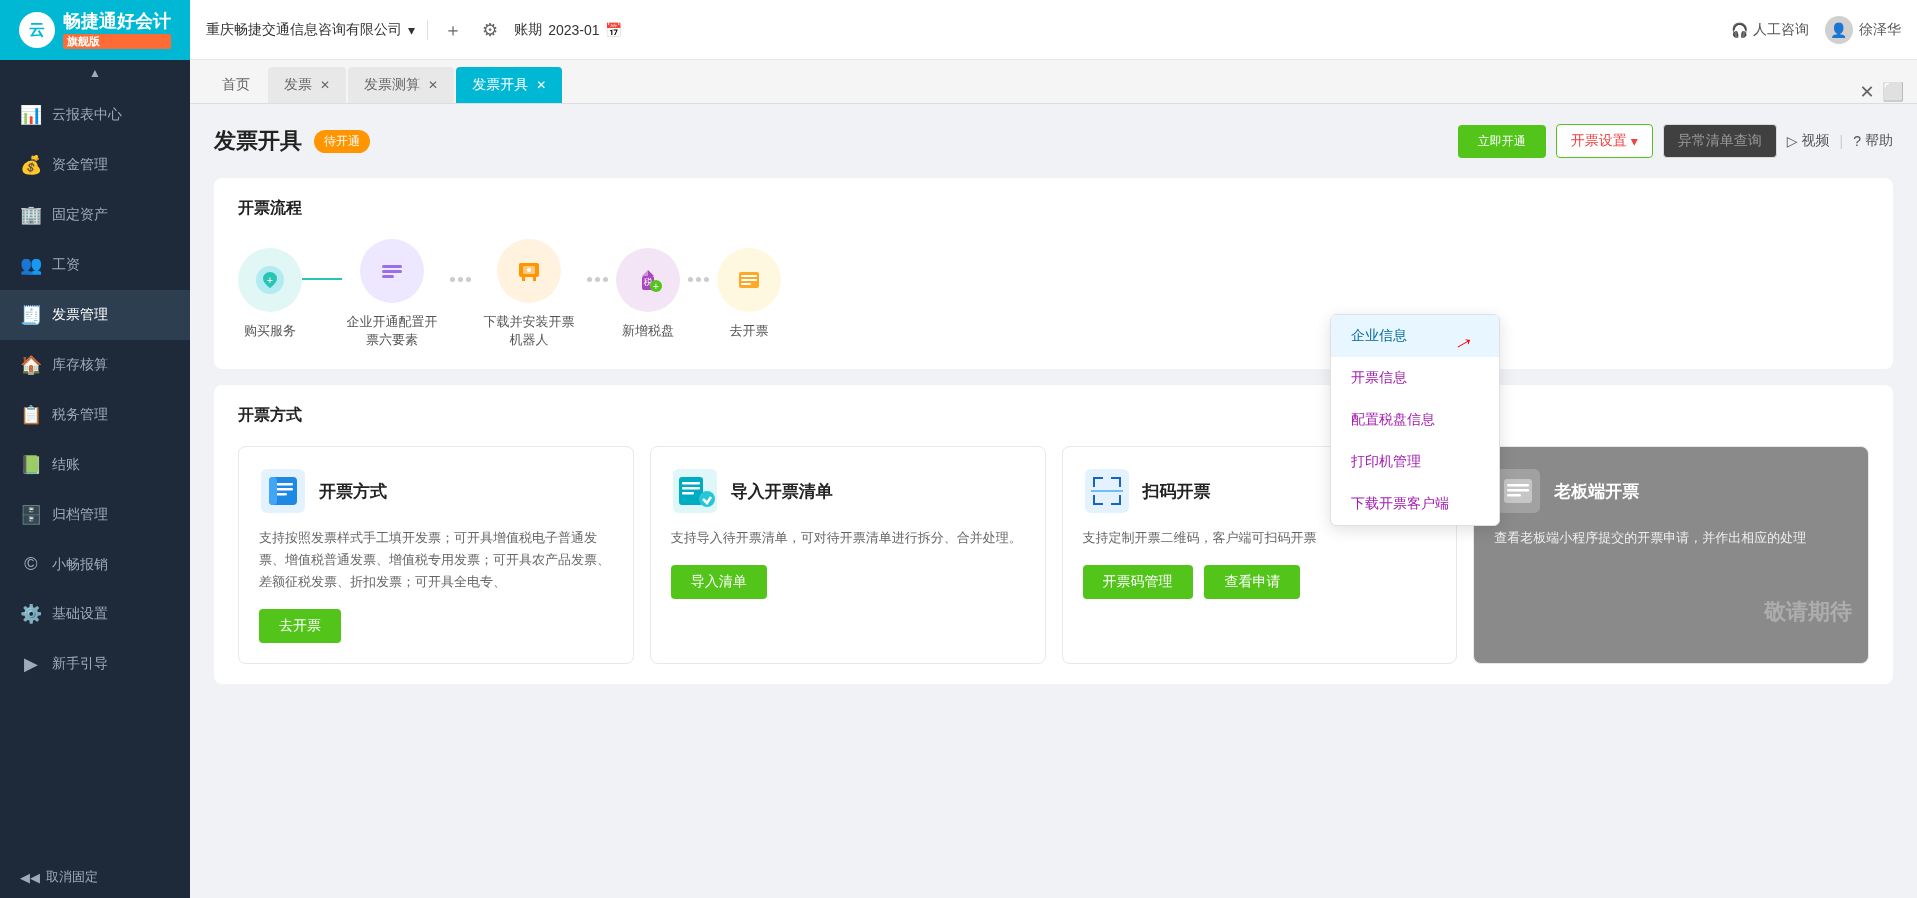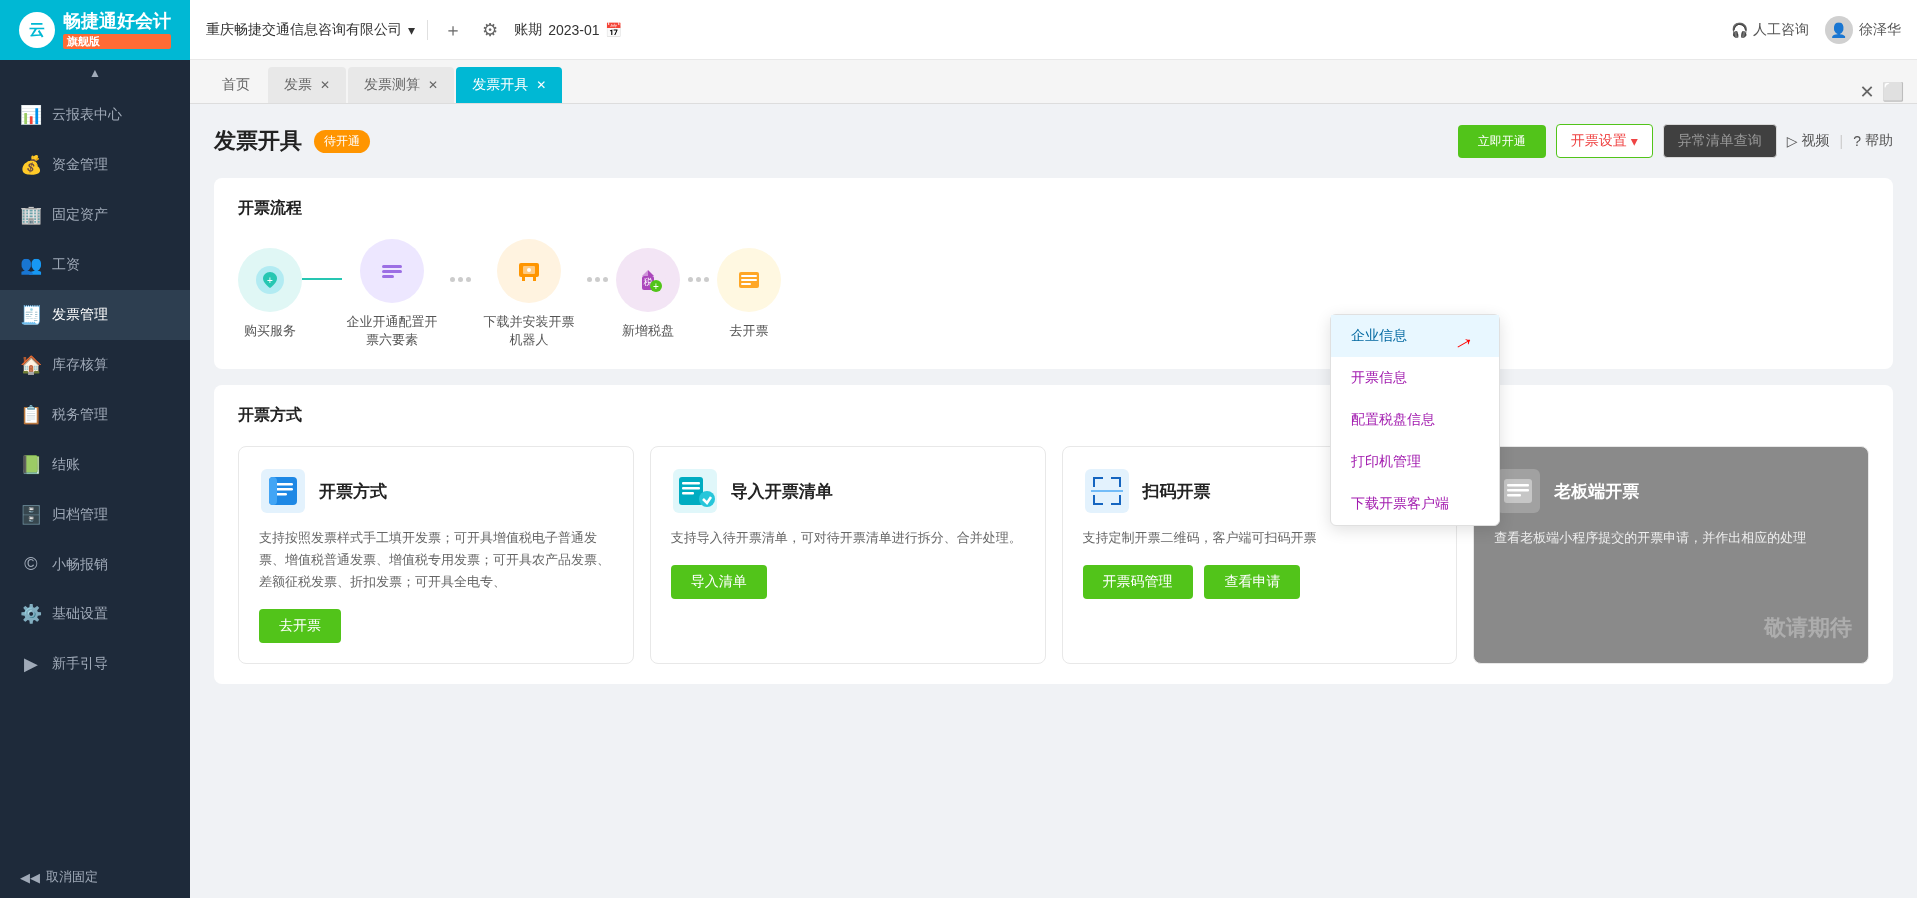--- a/index.html
+++ b/index.html
@@ -115,21 +115,21 @@
     .method-header { display: flex; align-items: center; gap: 12px; margin-bottom: 12px; }
     .method-icon { width: 48px; height: 48px; display: flex; align-items: center; justify-content: center; font-size: 28px; }
     .method-title { font-size: 17px; font-weight: bold; color: #222; }
     .method-card.dark .method-title { color: white; }
     .method-desc { font-size: 13px; color: #666; line-height: 1.7; }
     .method-card.dark .method-desc { color: #eee; }
     .method-btn { margin-top: 16px; }
     .method-btn button {
       background: #52c41a; color: white; border: none; padding: 8px 20px; border-radius: 4px; cursor: pointer; font-size: 14px; margin-right: 8px;
     }
-    .overlay-text { font-size: 22px; font-weight: bold; color: rgba(255,255,255,0.3); position: absolute; bottom: 20px; right: 16px; }
+    .overlay-text { font-size: 22px; font-weight: bold; color: rgba(255,255,255,0.3); position: absolute; bottom: 36px; right: 16px; }
 
     
     .dropdown-menu {
       position: absolute; top: 210px; left: 1140px; width: 170px; background: white; border: 1px solid #e0e0e0; border-radius: 6px; box-shadow: 0 4px 16px rgba(0,0,0,0.12); z-index: 100;
     }
     .dropdown-item {
       padding: 12px 20px; font-size: 14px; color: #a21caf; cursor: pointer; display: flex; align-items: center; gap: 8px;
     }
     .dropdown-item.highlighted { background: #e8f7ff; color: #0369a1; font-weight: 500; }
 

